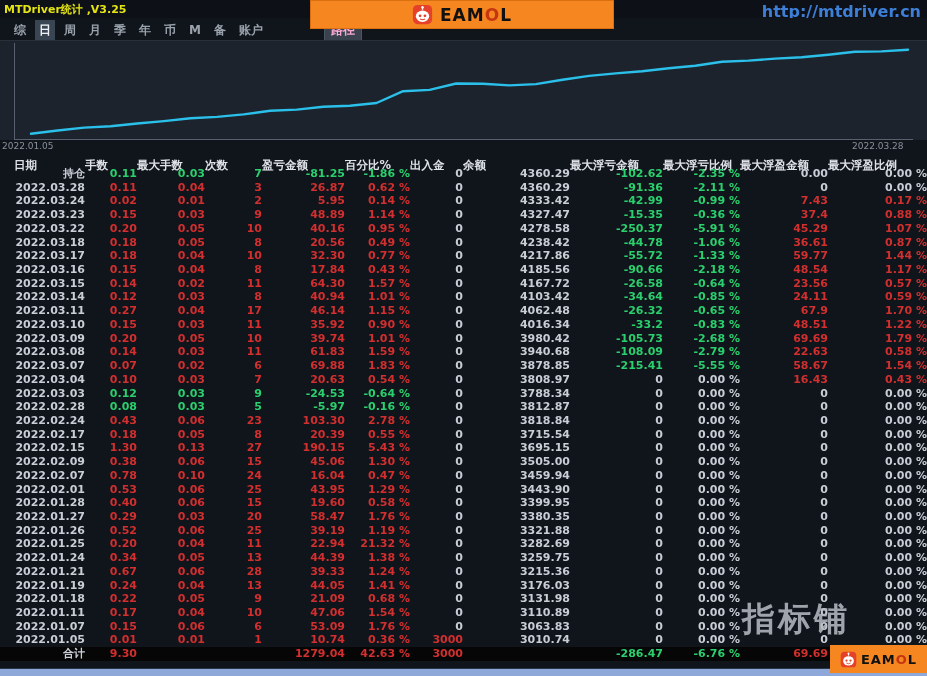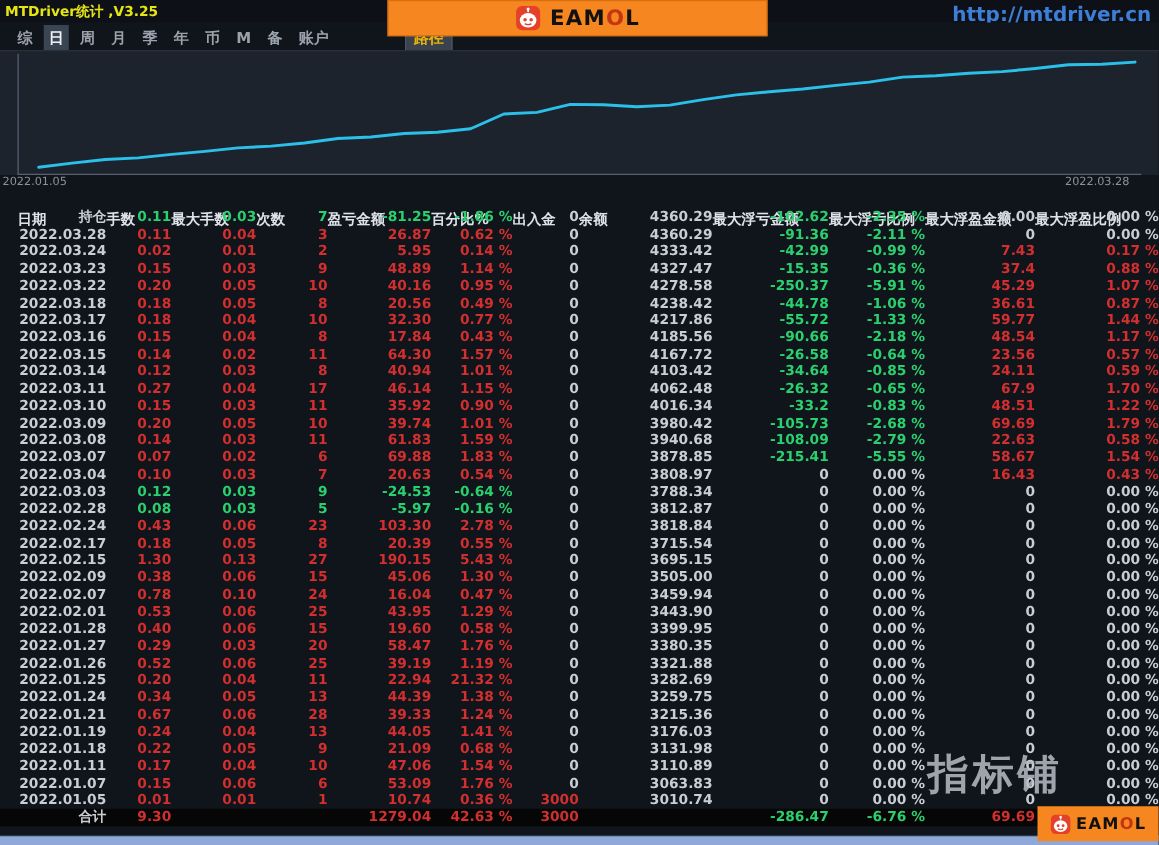--- a/index.html
+++ b/index.html
@@ -11,38 +11,38 @@
   }
   
   .titlebar { position:absolute; top:0; left:0; width:927px; height:18px; background:#0d1016; }
   .app-title { position:absolute; left:4px; top:2px; font-size:11px; font-weight:bold; color:#e5e513; }
   .url { position:absolute; right:6px; top:2px; font-size:16px; font-weight:bold; color:#3d7fd6; }
   
   .menubar { position:absolute; top:18px; left:0; width:927px; height:24px; background:#10141b;
              display:flex; align-items:center; padding-left:10px; }
   .menu-item { color:#9aa2ac; font-size:12px; font-weight:bold; padding:2px 4px; margin-right:5px; cursor:default; }
   .menu-item.active { background:#3a4553; color:#eef1f5; }
-  .path-btn { margin-left:52px; background:#39424e; border:1px solid #4a5563; color:#eab308;
+  .path-btn { margin-left:52px; background:#39424e; border:1px solid #4a5563; color:#f9a8d4;
               font-size:12px; font-weight:bold; padding:1px 6px; }
   
   .banner-top { position:absolute; left:310px; top:0; width:304px; height:29px; background:#f6861f;
                 border:1px solid #d96f0e; display:flex; align-items:center; justify-content:center; gap:7px; z-index:30; }
   .brand { font-weight:bold; color:#111; letter-spacing:1px;text-align:center; }
   .banner-top .brand { font-size:17px; }
   .brand .o-char { color:#c63511; }
   
   .chart-bg { position:absolute; top:40px; left:0; width:927px; height:100px; background:#1d232d; border-top:1px solid #2a303a; }
   .plot { position:absolute; top:42px; left:14px; width:899px; height:97px;
           border-left:1px solid #596070; border-bottom:1px solid #596070; }
   .plot svg { position:absolute; left:0; top:0; }
   .axis-label { position:absolute; font-size:9px; color:#8a929c; top:141px; }
   .axis-label.start { left:2px; }
   .axis-label.end { left:852px; }
   
-  .thead { position:absolute; top:168px; left:0; width:927px; height:14px; display:flex; padding-left:14px;
+  .thead { position:absolute; top:158px; left:0; width:927px; height:14px; display:flex; padding-left:14px;
            font-size:11.5px; font-weight:bold; color:#dfe3e9; line-height:14px; }
   .rows { position:absolute; top:167px; left:0; width:927px; }
   .row { display:flex; padding-left:14px; height:13.72px; line-height:13.7px; font-size:11px; font-weight:bold;text-align:right; }
   .row.total { background:#060606; }
   .c { flex:0 0 auto; overflow:hidden; white-space:nowrap; }
   .w0{width:71px}.w1{width:52px}.w2{width:68px}.w3{width:57px}.w4{width:83px}.w5{width:65px}
   .w6{width:53px}.w7{width:107px}.w8{width:93px}.w9{width:77px}.w10{width:88px}.w11{width:99px}
   .t-red{color:#d22f2f}.t-green{color:#2bd06e}.t-white{color:#c9ced6}.t-date{color:#c9ced6}
   
   .watermark { position:absolute; left:742px; top:597px; font-size:33px; font-weight:bold;

